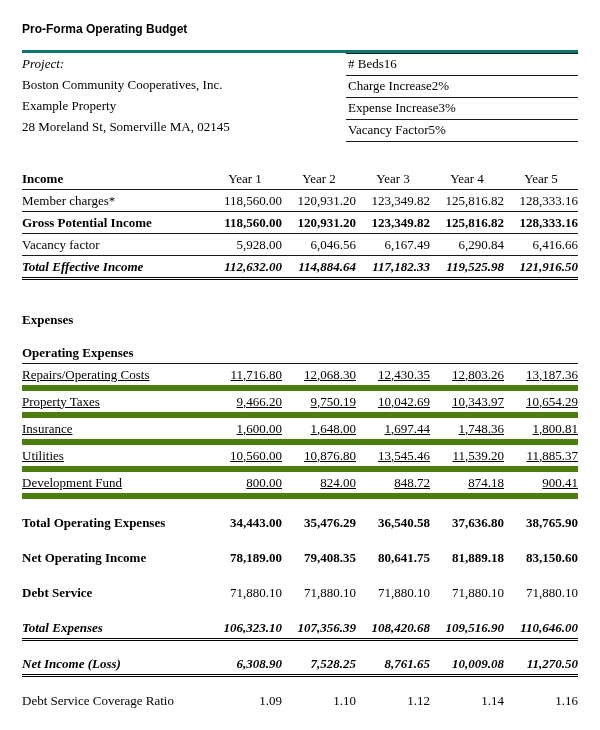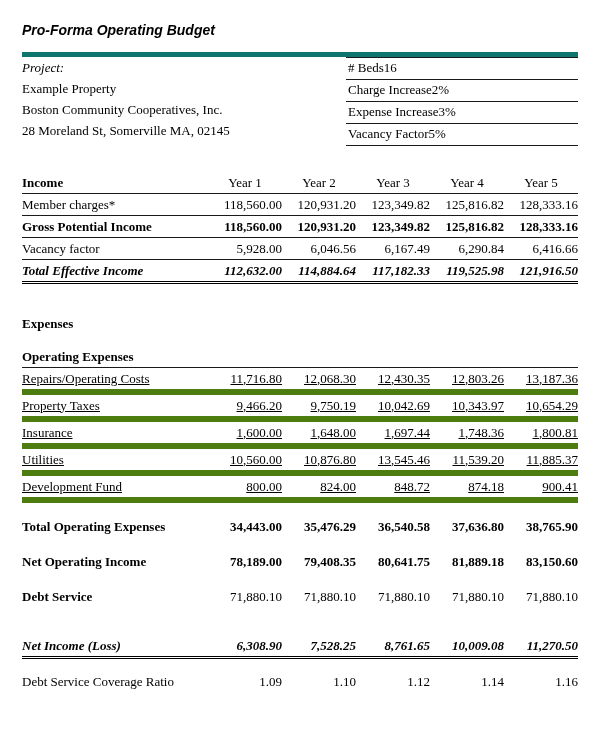--- a/index.html
+++ b/index.html
@@ -7,24 +7,23 @@
   body {
     width:600px; height:730px; overflow:hidden;
     font-family:"Liberation Serif", serif;
     font-size:13px; color:#000;
   }
   .page { padding:16px 22px 0 22px; }
 
   
   .doc-title {
     font-family:"Liberation Sans", sans-serif;
-    font-weight:bold; font-size:14px;
+    font-weight:bold; font-size:12px;
     padding:6px 0 14px 0;
-    border-bottom:5px solid #0f766e;
-    font-style:italic;
+    border-bottom:3px solid #0f766e;
   }
 
   
   .header-area { display:flex; justify-content:space-between; margin-top:0; margin-bottom:26px; }
   .project-block { line-height:21px; }
   .project-label { font-style:italic; }
   .assumptions { width:232px; border-top:1px solid #1a1a1a; align-self:flex-start; }
   .assumption-row {
     display:flex; justify-content:flex-start;
     border-bottom:1px solid #1a1a1a;
@@ -51,22 +50,22 @@
 </head>
 <body>
 
 <div class="page">
 
   <div class="doc-title">Pro-Forma Operating Budget</div>
 
   <div class="header-area">
     <div class="project-block">
       <div class="project-label">Project:</div>
+      <div>Boston Community Cooperatives, Inc.</div>
       <div>Example Property</div>
-      <div>Boston Community Cooperatives, Inc.</div>
       <div>28 Moreland St, Somerville MA, 02145</div>
     </div>
 
     <div class="assumptions">
       <div class="assumption-row">
         <span># Beds</span>
         <span class="assumption-value">16</span>
       </div>
       <div class="assumption-row">
         <span>Charge Increase</span>
@@ -213,20 +212,28 @@
       <td class="label-col bold">Debt Service</td>
       <td class="num">71,880.10</td>
       <td class="num">71,880.10</td>
       <td class="num">71,880.10</td>
       <td class="num">71,880.10</td>
       <td class="num">71,880.10</td>
     </tr>
     <tr class="spacer sp14">
           <td colspan="6"></td>
         </tr>
+    <tr class="bold dline-below">
+      <td class="label-col">Total Expenses</td>
+      <td class="num">106,323.10</td>
+      <td class="num">107,356.39</td>
+      <td class="num">108,420.68</td>
+      <td class="num">109,516.90</td>
+      <td class="num">110,646.00</td>
+    </tr>
     <tr class="spacer sp14">
           <td colspan="6"></td>
         </tr>
     <tr class="bold dline-below">
       <td class="label-col">Net Income (Loss)</td>
       <td class="num">6,308.90</td>
       <td class="num">7,528.25</td>
       <td class="num">8,761.65</td>
       <td class="num">10,009.08</td>
       <td class="num">11,270.50</td>

